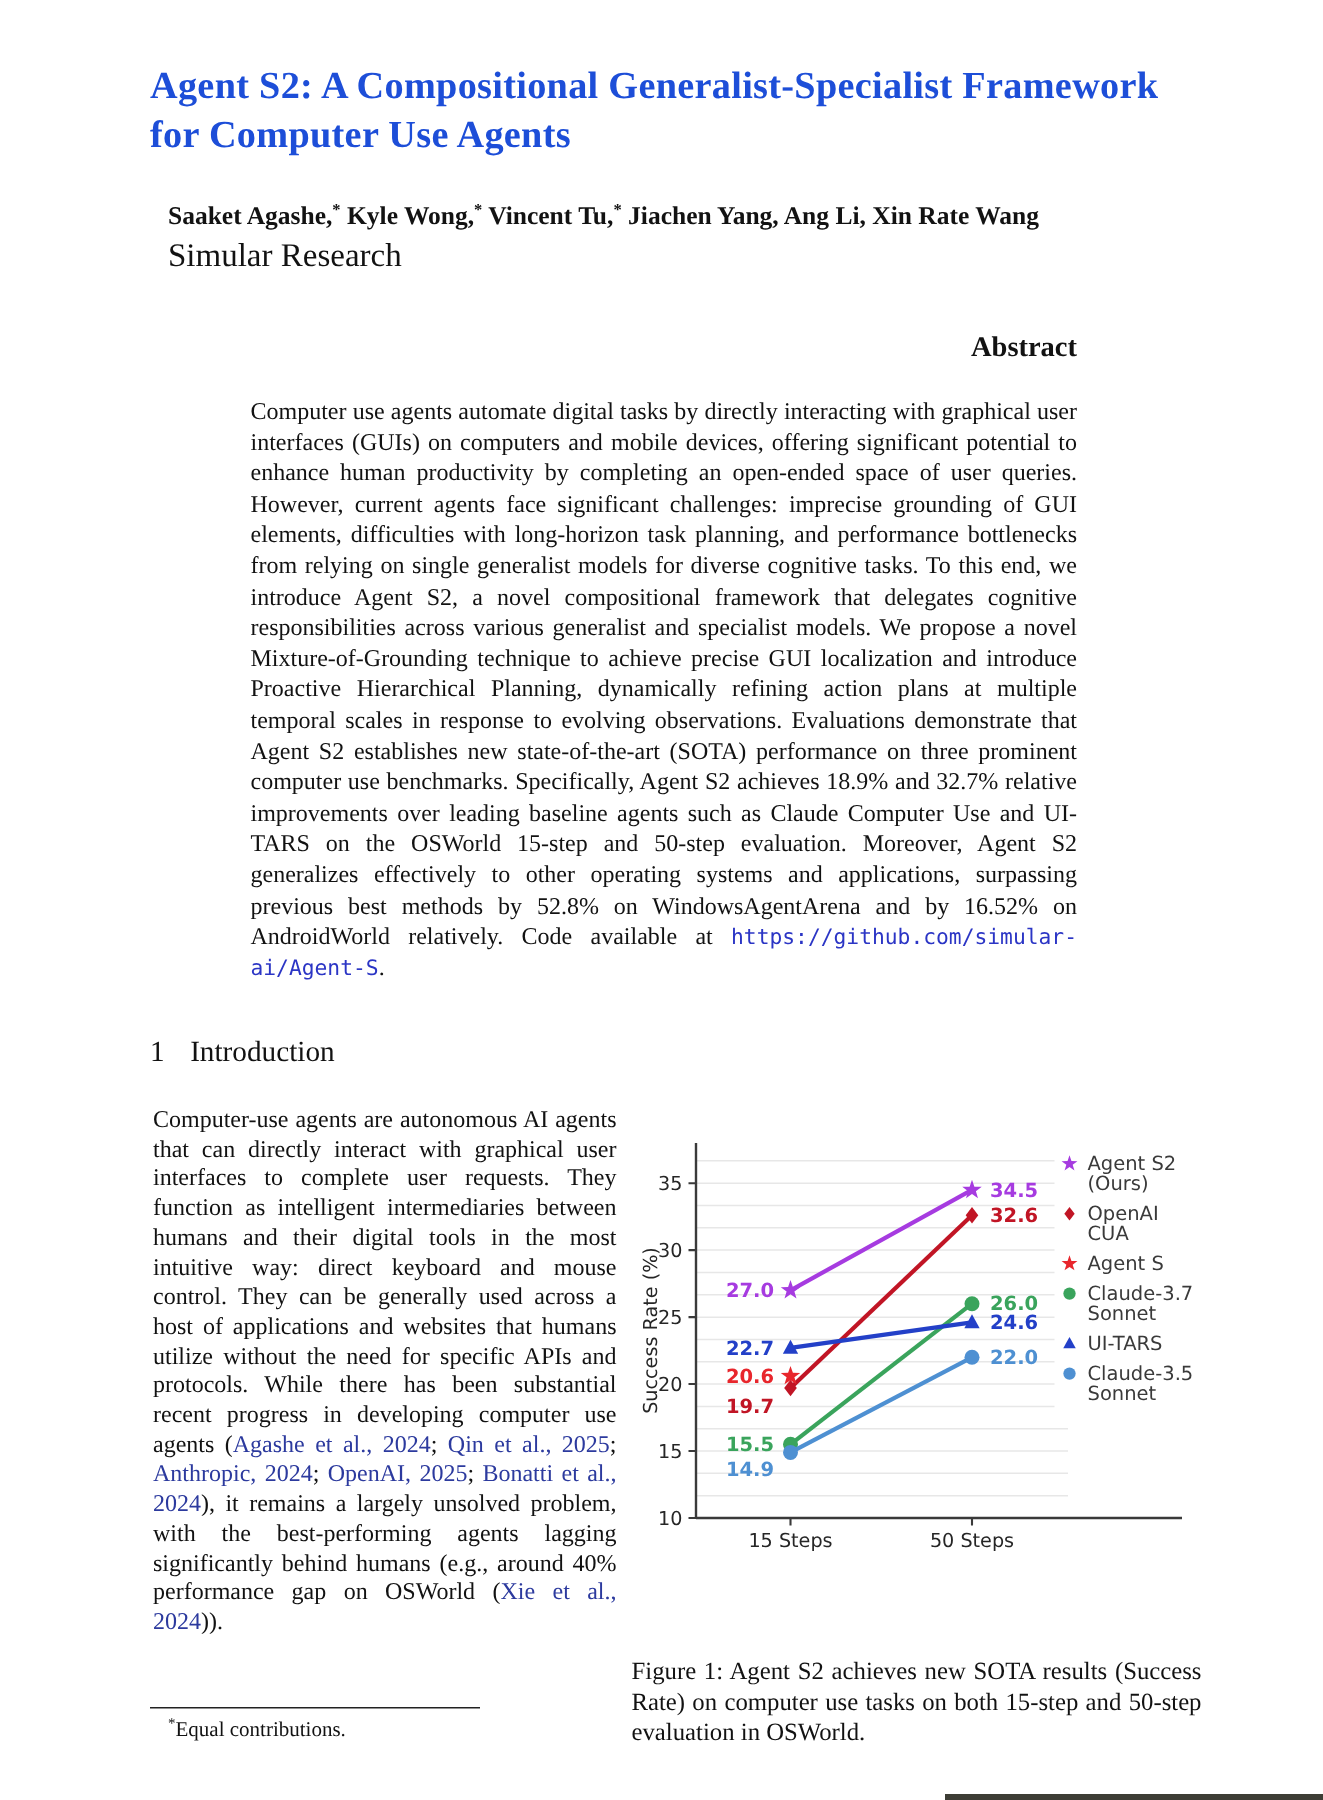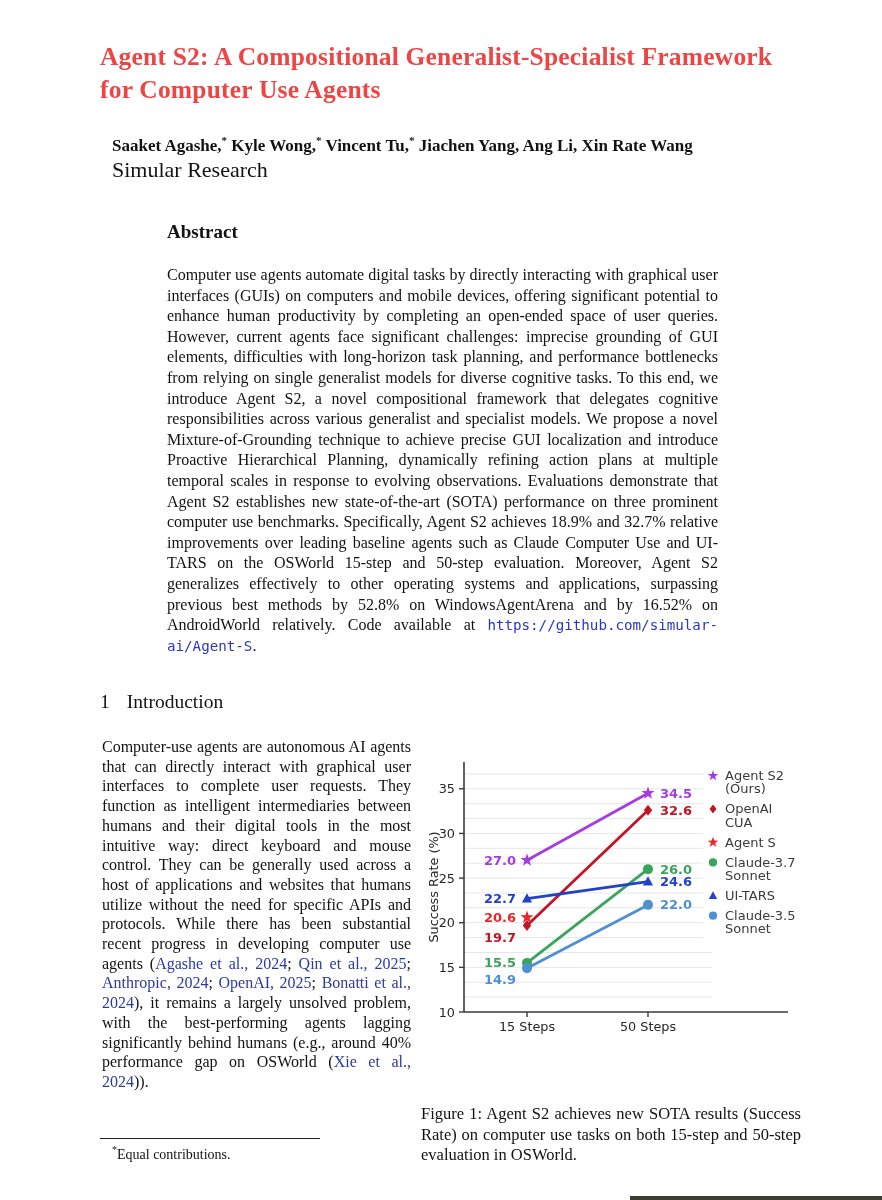--- a/index.html
+++ b/index.html
@@ -1,23 +1,23 @@
 <!DOCTYPE html>
 <html style="--citation: #2c3a9e; --code-link: #2b35c5; --bottom-bar: #3d3d35;"><head>
 <meta charset="utf-8">
 <style>
   *{margin:0;padding:0;box-sizing:border-box}
   html,body{width:882px;height:1200px;background:#ffffff;overflow:hidden}
   body{position:relative;font-family:"Liberation Serif",serif;color:#121212}
   .abs{position:absolute}
-  .title{left:100px;top:40px;width:712px;font-size:25.5px;font-weight:bold;line-height:1.3;letter-spacing:.2px;color:#ef4444}
+  .title{left:100px;top:40px;width:712px;font-size:25.5px;font-weight:bold;line-height:1.3;letter-spacing:.2px;color:#1d4ed8}
   .authors{left:112px;top:134px;width:700px;font-size:17px;font-weight:bold}
   .authors sup{font-size:11px;font-weight:bold}
   .affil{left:112px;top:157px;font-size:22px}
-  .abs-head{left:167px;top:221px;width:551px;text-align:left;font-size:19px;font-weight:bold}
+  .abs-head{left:167px;top:221px;width:551px;text-align:right;font-size:19px;font-weight:bold}
   .abs-body{left:167px;top:265px;width:551px;font-size:16px;line-height:20.6px;text-align:justify}
   .code{font-family:"DejaVu Sans Mono",monospace;color:var(--code-link,#2b35c5);font-size:14.2px;text-decoration:none;cursor:pointer}
   .sec-head{left:100px;top:691px;font-size:19.5px;font-weight:normal}
   .sec-head .num{display:inline-block;margin-right:17px}
   .intro{left:102px;top:737px;width:309px;font-size:16px;line-height:19.7px;text-align:justify}
   .cite{color:var(--citation,#2c3a9e);cursor:pointer}
   .chart-wrap{left:425px;top:750px;width:455px;height:295px}
   .caption{left:421px;top:1104px;width:380px;font-size:16.5px;line-height:20.5px;text-align:justify}
   .footrule{left:100px;top:1138px;width:220px;border-top:1.2px solid #222;height:0}
   .footnote{left:112px;top:1144px;font-size:14px}

